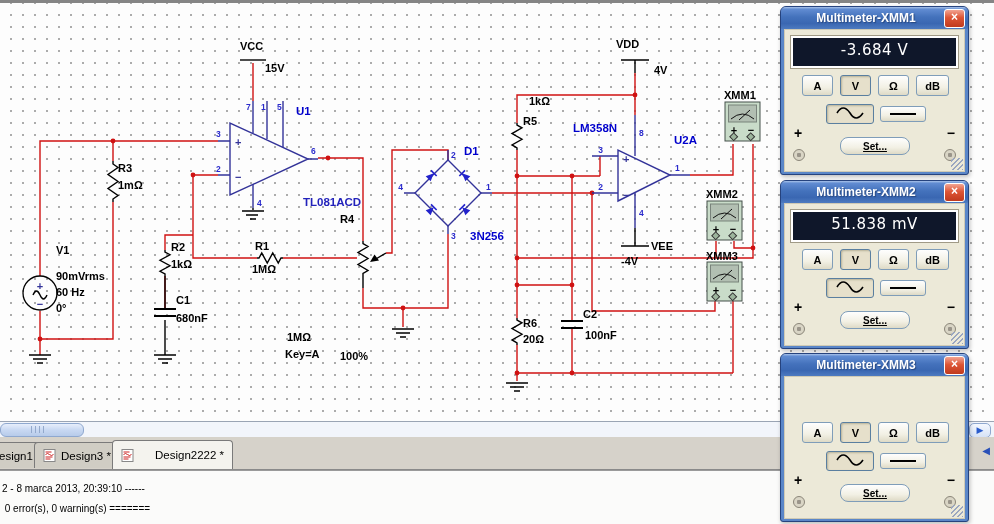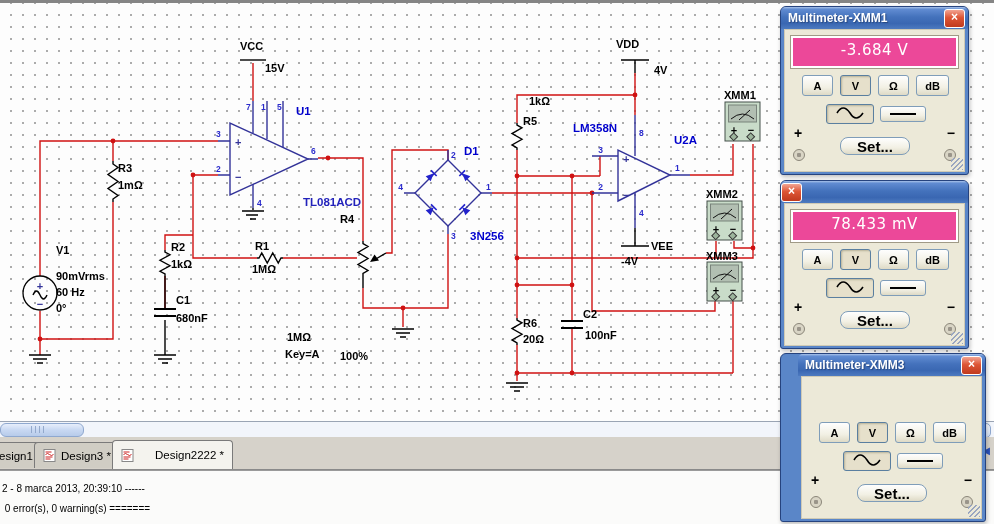--- a/index.html
+++ b/index.html
@@ -45,41 +45,41 @@
   .tab .ticon{width:14px;height:13px;}
   #tabscroller{position:absolute;top:444px;left:979px;width:14px;height:14px;color:#2a50b8;font-size:10px;line-height:14px;text-align:center;}
   
   #statusarea{position:absolute;left:0;top:470px;width:994px;height:54px;background:#fbfbfa;border-top:1px solid #9a9a9a;}
   #statusarea .sline{position:absolute;left:2px;font-size:10px;color:#000;white-space:pre;}
   
   .mm-window{position:absolute;left:780px;width:187px;height:167px;border:1px solid #26437e;border-radius:6px 6px 3px 3px;
     background:#5a86c8;box-shadow:1px 2px 4px rgba(0,0,0,0.25);z-index:10;}
   .mm-title{height:22px;border-radius:5px 5px 0 0;display:flex;align-items:center;
     background:linear-gradient(180deg,#a9c3ea 0%,#618cd2 10%,#4472bc 45%,#3a67b2 75%,#4d7ac0 100%);}
-  .mm-title-text{flex:1;color:#fff;font-weight:bold;font-size:12px;padding-left:7px;text-shadow:1px 1px 1px #27477f;}
+  .mm-title-text{flex:1;color:#fff;font-weight:bold;font-size:12px;padding-left:7px;text-shadow:1px 1px 1px #27477f;text-align:center;}
   .mm-close{width:19px;height:17px;margin-right:3px;border:1px solid #fff;border-radius:3px;
     background:linear-gradient(180deg,#f2a492,#dd5535 45%,#c03a1e);color:#fff;font-weight:bold;font-size:12px;
     line-height:15px;text-align:center;cursor:pointer;}
   .mm-body{position:relative;margin:0 3px 3px 3px;height:141px;background:#ece9d8;border:1px solid #cfcaB5;}
   .mm-display-frame{position:absolute;left:5px;top:5px;right:5px;height:28px;background:#fff;border:1px solid #a09a86;padding:2px;}
-  .mm-display{height:100%;background:#ec4899;color:#fff;font-family:"DejaVu Sans",sans-serif;font-size:15px;
+  .mm-display{height:100%;background:#0f172a;color:#fff;font-family:"DejaVu Sans",sans-serif;font-size:15px;
     text-align:center;line-height:24px;letter-spacing:0.5px;}
   .mm-btn{position:absolute;border:1px solid #7f9db9;border-radius:3px;
     background:linear-gradient(180deg,#fefefe,#f2f0e4 60%,#dedac6);font-weight:bold;font-size:11px;
     text-align:center;cursor:pointer;color:#000;}
   .mm-btn.pressed{background:#e6e0cb;box-shadow:inset 1px 1px 2px #b8b29a;border-color:#5a7fa0;}
   .mode-a{left:17px;top:45px;width:31px;height:21px;line-height:19px;}
   .mode-v{left:55px;top:45px;width:31px;height:21px;line-height:19px;}
   .mode-o{left:93px;top:45px;width:31px;height:21px;line-height:19px;}
   .mode-db{left:131px;top:45px;width:33px;height:21px;line-height:19px;}
   .wave-ac{left:41px;top:74px;width:48px;height:20px;}
   .wave-dc{left:95px;top:76px;width:46px;height:16px;}
   .mm-plus{position:absolute;left:9px;top:95px;font-size:14px;font-weight:bold;}
   .mm-minus{position:absolute;right:9px;top:95px;font-size:14px;font-weight:bold;}
-  .mm-set{position:absolute;left:55px;top:107px;width:70px;height:18px;line-height:16px;border-radius:8px;font-size:15px;}
+  .mm-set{position:absolute;left:55px;top:107px;width:70px;height:18px;line-height:16px;border-radius:8px;font-size:10px;text-decoration:underline;}
   .mm-term{position:absolute;top:119px;width:10px;height:10px;border:1px solid #8a8578;border-radius:50%;
     background:radial-gradient(circle,#9a958a 0 2px,#d9d5c5 2.5px);}
   .mm-term.left{left:8px;} .mm-term.right{right:8px;}
   .mm-grip{position:absolute;right:1px;bottom:1px;width:12px;height:12px;
     background:repeating-linear-gradient(135deg,transparent 0 2px,#9aa6c0 2px 3.5px);}
 </style>
 </head>
 <body>
 
 <div id="stage">
@@ -350,46 +350,47 @@
       <span class="mm-minus">−</span>
       <button class="mm-btn mm-set">Set...</button>
       <span class="mm-term left"></span>
       <span class="mm-term right"></span>
       <span class="mm-grip"></span>
     </div>
   </div>
 
   <div class="mm-window" style="top:180px;">
     <div class="mm-title">
+      <span class="mm-title-text">Multimeter-XMM2</span>
       <span class="mm-close"><span>×</span></span>
     </div>
     <div class="mm-body">
       <div class="mm-display-frame">
-        <div class="mm-display">78.433 mV</div>
+        <div class="mm-display">51.838 mV</div>
       </div>
       <button class="mm-btn mode-a">A</button>
       <button class="mm-btn mode-v pressed">V</button>
       <button class="mm-btn mode-o">Ω</button>
       <button class="mm-btn mode-db">dB</button>
       <button class="mm-btn wave-ac pressed"><svg width="30" height="12" viewBox="0 0 30 12">
             <path d="M2,6 q6,-10 13,0 q6,10 13,0" stroke="#000" stroke-width="1.6" fill="none"></path>
           </svg></button>
       <button class="mm-btn wave-dc"><svg width="30" height="8" viewBox="0 0 30 8">
             <path d="M2,4 H28" stroke="#000" stroke-width="2" fill="none"></path>
           </svg></button>
       <span class="mm-plus">+</span>
       <span class="mm-minus">−</span>
       <button class="mm-btn mm-set">Set...</button>
       <span class="mm-term left"></span>
       <span class="mm-term right"></span>
       <span class="mm-grip"></span>
     </div>
   </div>
 
-  <div class="mm-window" style="top:353px;padding-left:17px;">
+  <div class="mm-window" style="top:353px;">
     <div class="mm-title">
       <span class="mm-title-text">Multimeter-XMM3</span>
       <span class="mm-close"><span>×</span></span>
     </div>
     <div class="mm-body">
       <button class="mm-btn mode-a">A</button>
       <button class="mm-btn mode-v pressed">V</button>
       <button class="mm-btn mode-o">Ω</button>
       <button class="mm-btn mode-db">dB</button>
       <button class="mm-btn wave-ac pressed"><svg width="30" height="12" viewBox="0 0 30 12">

